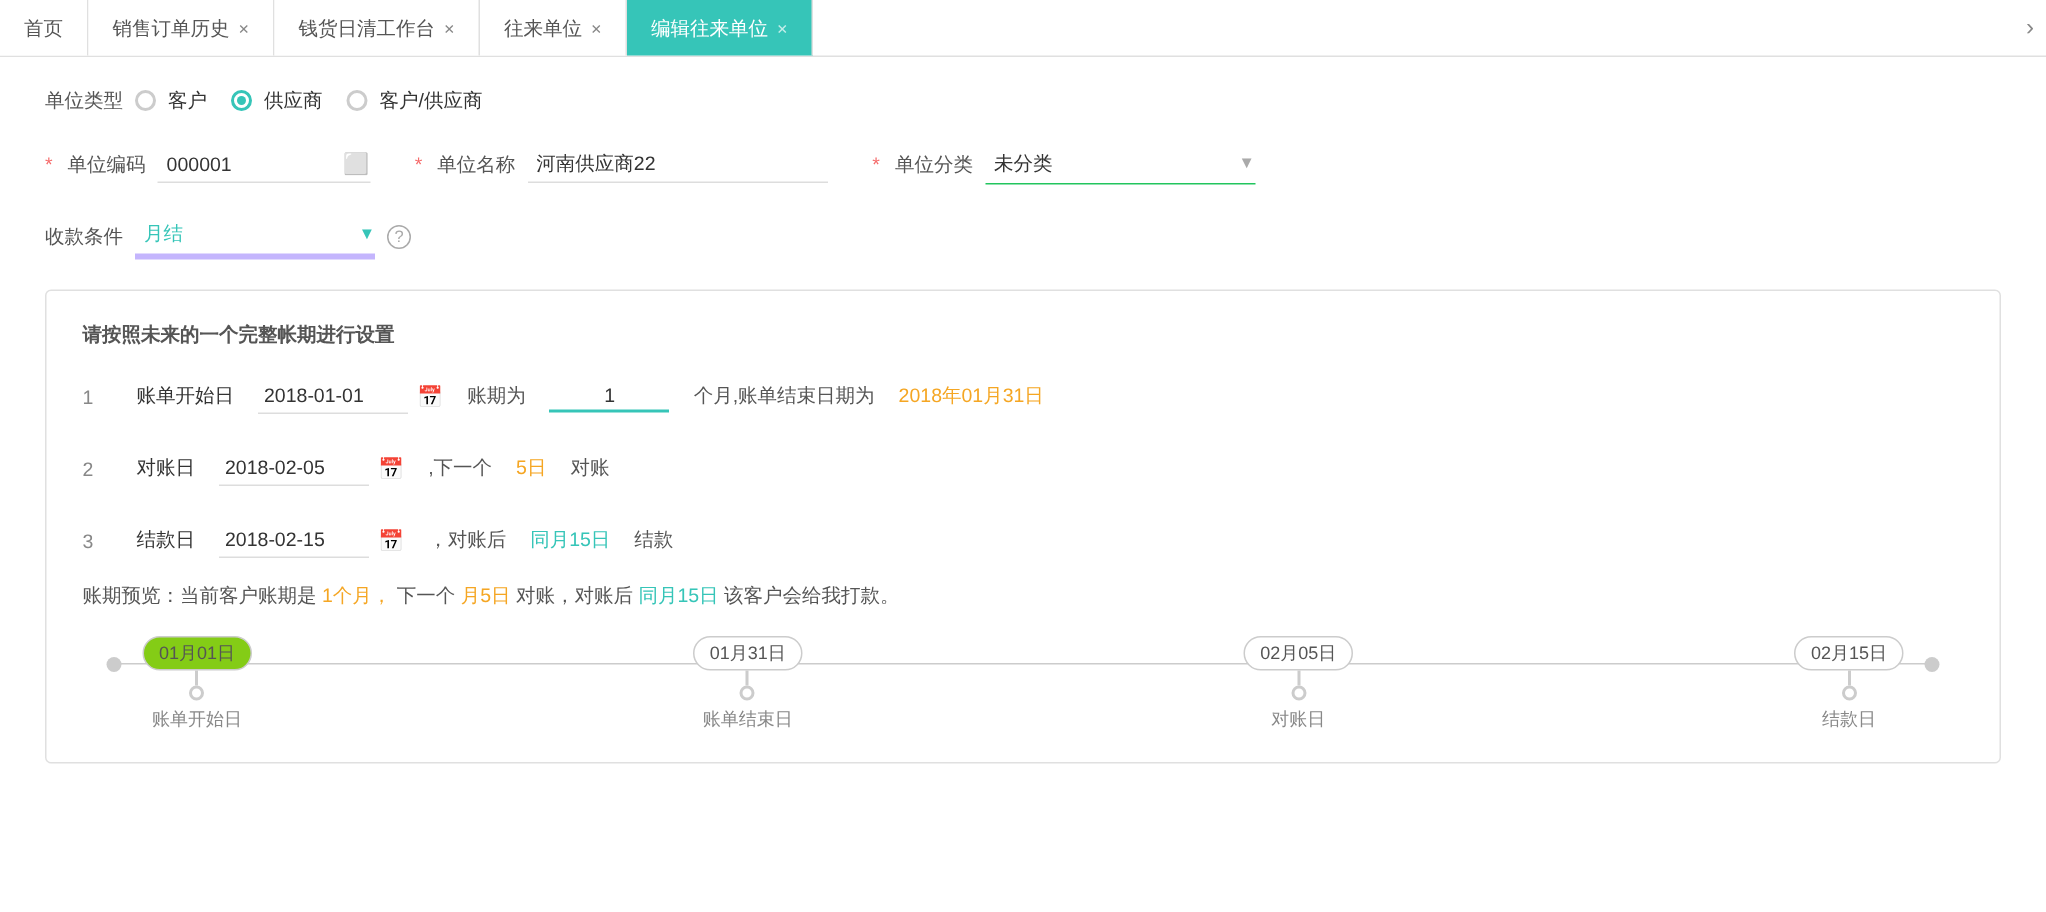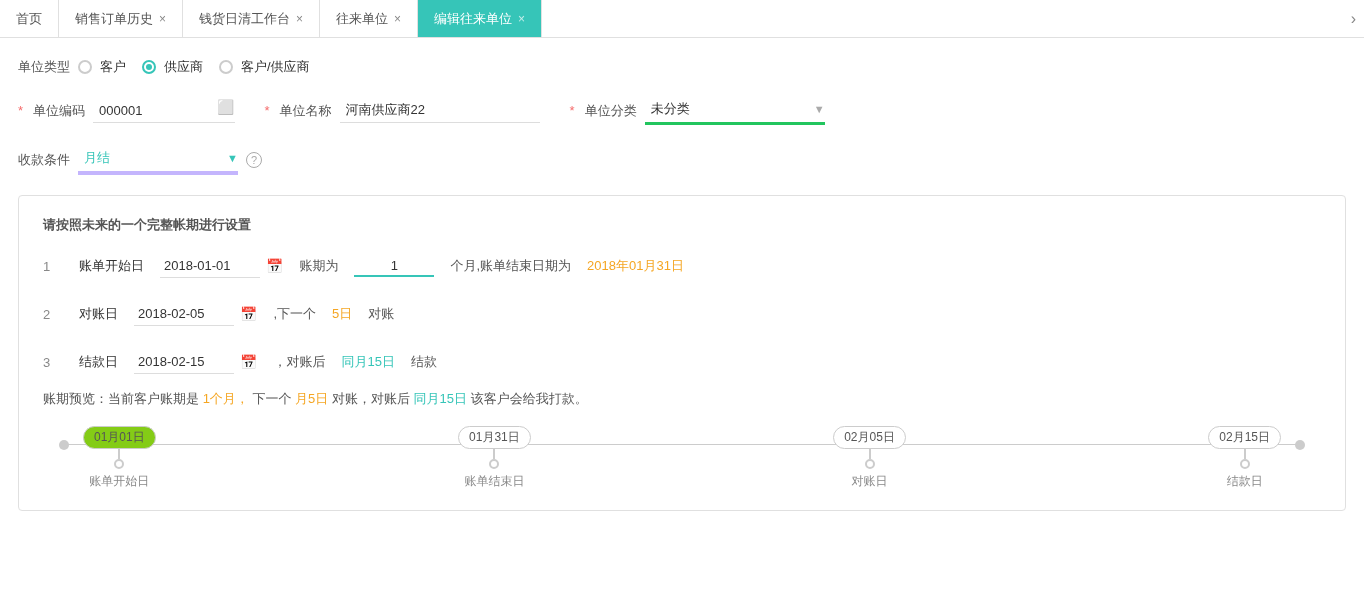--- a/index.html
+++ b/index.html
@@ -41,21 +41,21 @@
       padding: 0 8px;
       cursor: pointer;
       margin-left: auto;
       font-size: 16px;
       color: #888;
     }
 
     
     .content {
       background: #fff;
-      padding: 20px 18px;
+      padding: 20px 30px;
       min-height: 570px;
     }
 
     
     .form-row {
       display: flex;
       align-items: center;
       margin-bottom: 20px;
       gap: 30px;
     }
@@ -93,39 +93,39 @@
       outline: none;
       padding: 4px 6px;
       font-size: 13px;
       color: #333;
       background: transparent;
       width: 160px;
     }
 
     .input-with-icon {
       display: flex;
-      align-items: flex-start;
+      align-items: center;
       border-bottom: 1px solid #ddd;
       gap: 4px;
     }
     .input-with-icon input {
       border: none;
       outline: none;
       padding: 4px 6px;
       font-size: 13px;
       color: #333;
       background: transparent;
       width: 140px;
     }
 
     
     .select-field {
       display: flex;
       align-items: center;
-      border-bottom: 3px solid #22c55e;
+      border-bottom: 1px solid #22c55e;
       cursor: pointer;
       min-width: 200px;
       gap: 4px;
       justify-content: center;
     }
     .select-value { padding: 4px 6px; flex: 1; font-size: 13px; }
     .chevron-icon { color: #aaa; font-size: 11px; }
 
     
     .payment-select {

